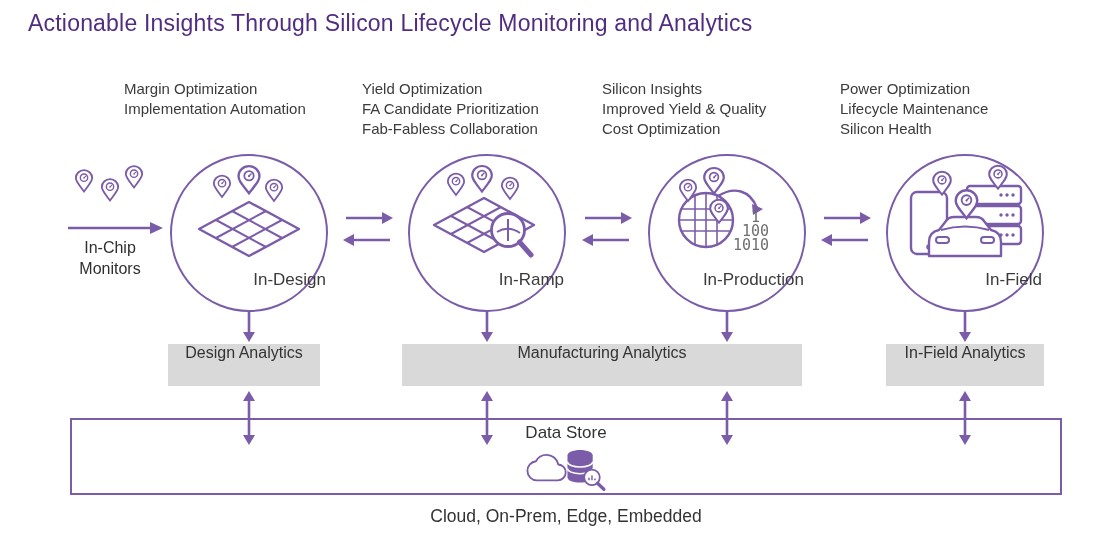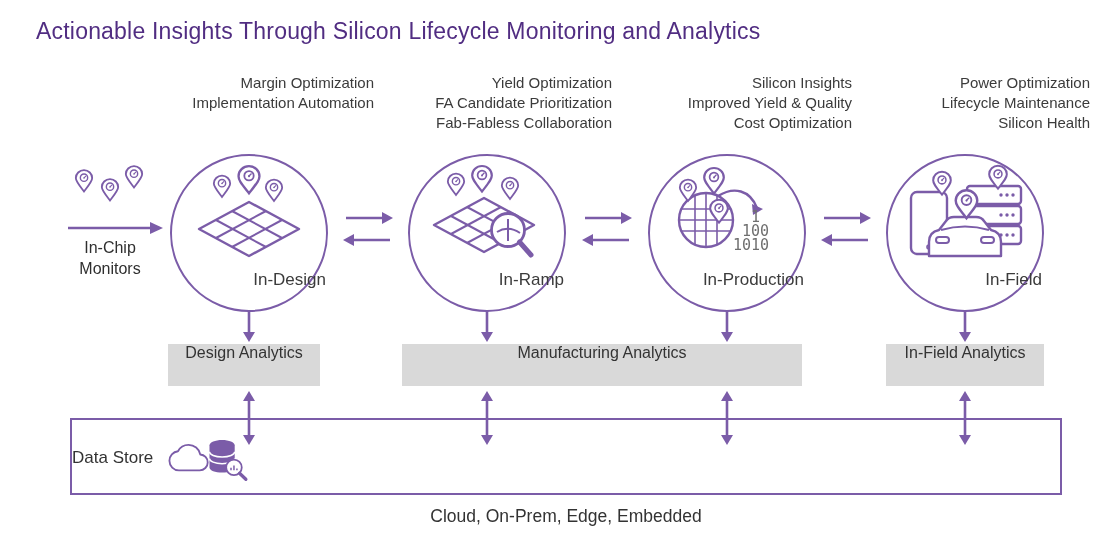--- a/index.html
+++ b/index.html
@@ -6,37 +6,37 @@
     --purple:#7b5ca8;
     --title-purple:#512d82;
     --ink:#3b3b3b;
     --box-gray:#d9d9d9;
     --icon-gray:#6f6f6f;
   }
   *{box-sizing:border-box}
   html,body{margin:0;padding:0;background:#fff}
   body{font-family:"Liberation Sans",sans-serif;color:var(--ink)}
   .canvas{position:relative;width:1108px;height:550px;background:#fff;overflow:hidden}
-  .title{position:absolute;left:24px;top:6px;margin:12px;font-size:23px;font-weight:500;
+  .title{position:absolute;left:24px;top:6px;margin:4px;font-size:23px;font-weight:500;
          color:var(--title-purple);letter-spacing:.2px}
-  .benefits{position:absolute;top:73px;width:250px;text-align:right;
+  .benefits{position:absolute;top:79px;width:250px;text-align:left;
             font-size:15px;line-height:20px;color:var(--ink)}
   .stage{position:absolute;top:154px;width:158px;height:158px;border:2.5px solid var(--purple);
          border-radius:50%;background:#fff}
   .stage-icon{position:absolute;top:8px;left:50%;transform:translateX(-50%);color:var(--purple)}
   .stage-label{position:absolute;top:114px;left:0;width:100%;text-align:right;
                font-size:17px;color:var(--ink)}
   .abox{position:absolute;top:344px;height:42px;background:var(--box-gray);
         display:flex;align-items:flex-start;justify-content:center;font-size:16px;color:#333}
   .arrow{position:absolute;color:var(--purple)}
   .inchip-pins{position:absolute;left:70px;top:160px;color:var(--purple)}
   .inchip-label{position:absolute;left:62px;top:237px;width:96px;text-align:center;
                 font-size:16px;line-height:21px;color:#2f2f2f}
   .dstore{position:absolute;left:70px;top:418px;width:992px;height:77px;border:2px solid var(--purple);
-          background:#fff;display:flex;flex-direction:row;align-items:center}
+          background:#fff;display:flex;flex-direction:column;align-items:center}
   .dstore-label{font-size:17px;color:#333;margin-top:3px}
   .dstore-icon{color:var(--purple);margin-top:1px}
   .deploy{position:absolute;left:70px;top:506px;width:992px;text-align:center;
           font-size:17.5px;color:#333}
   svg{display:block;overflow:visible}
   .mono{font-family:"DejaVu Sans Mono",monospace}
 </style>
 </head>
 <body>
 

